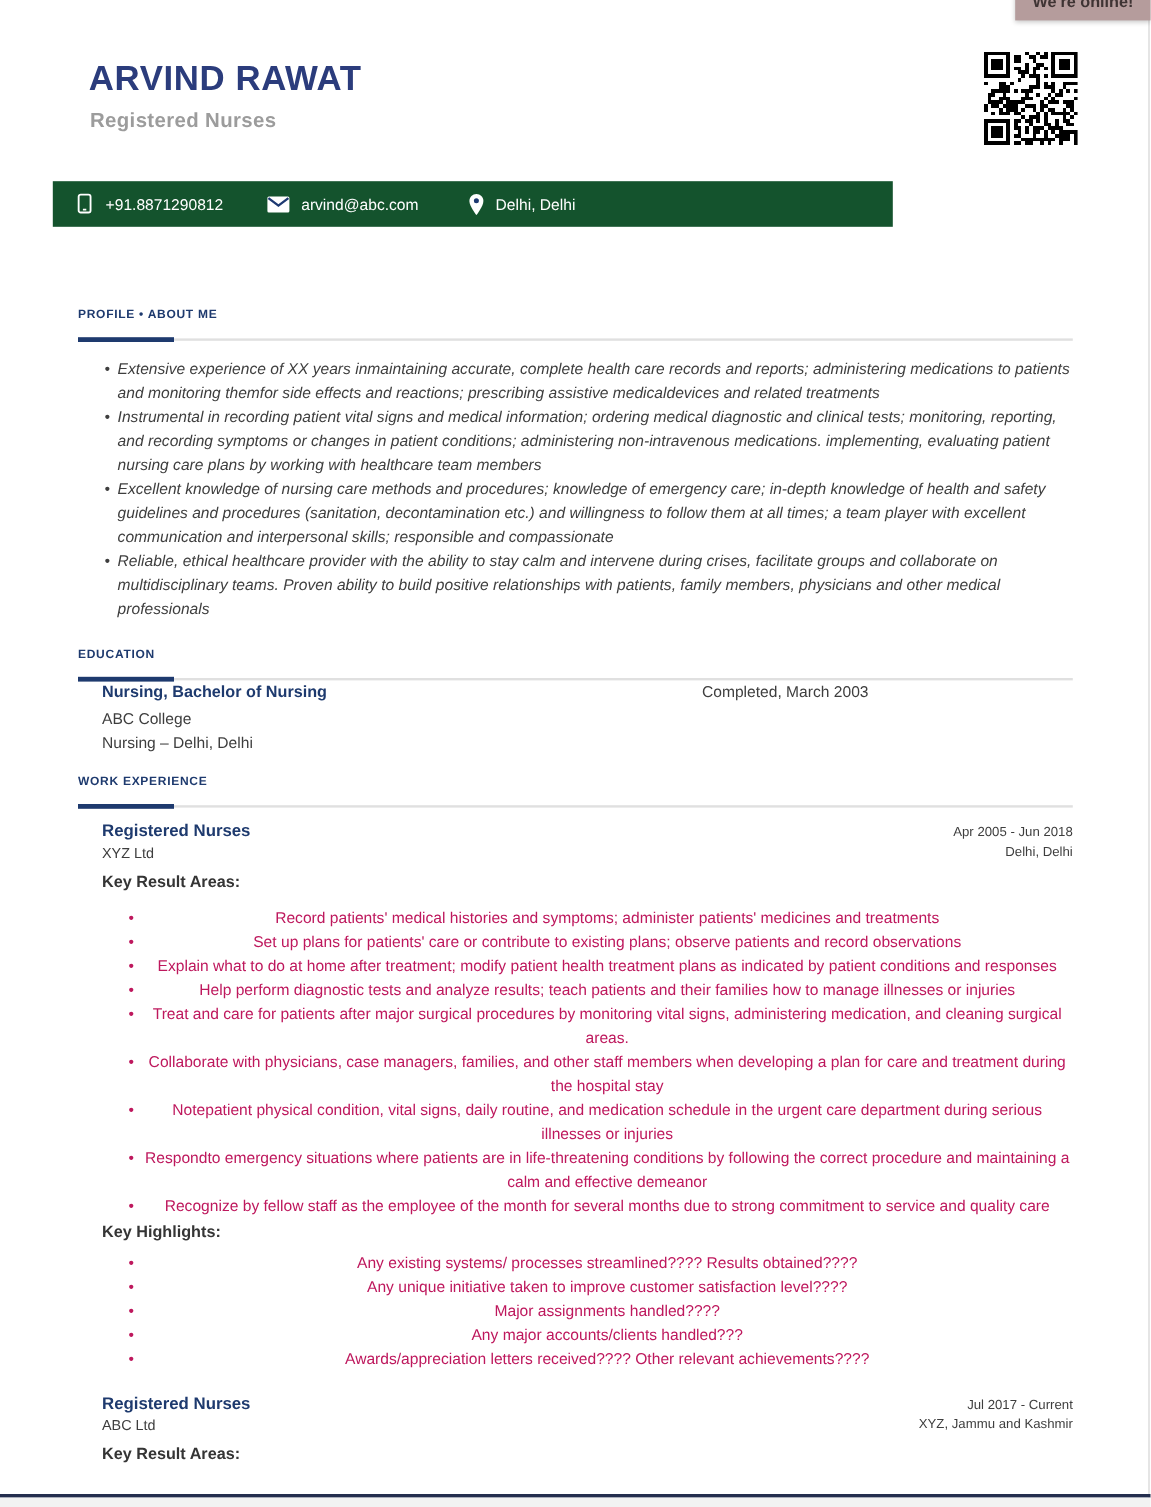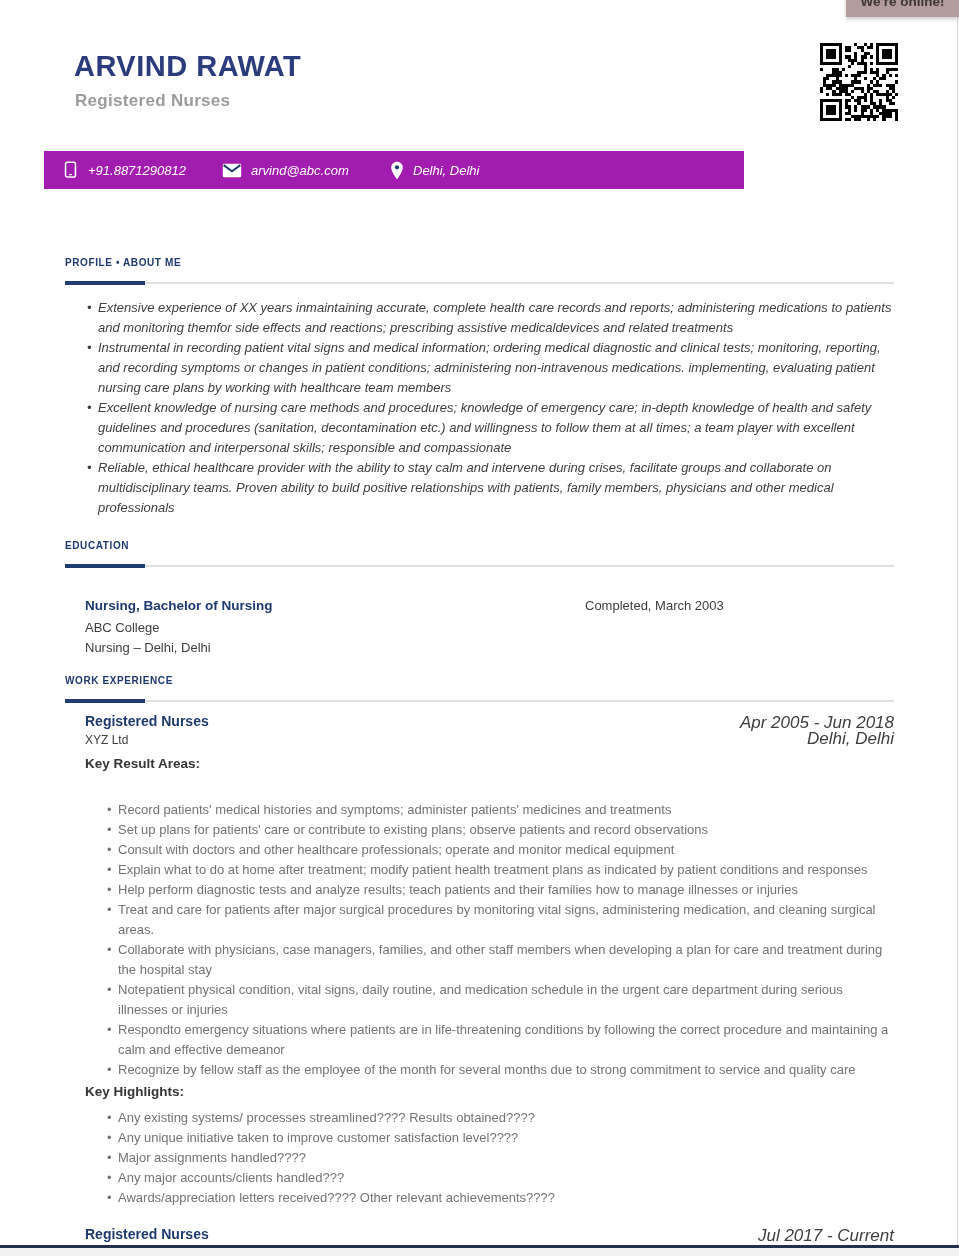--- a/index.html
+++ b/index.html
@@ -11,54 +11,54 @@
          justify-content:center;box-shadow:0 2px 4px rgba(0,0,0,.22);z-index:10;cursor:pointer;}
 
   .right-edge{position:absolute;top:16px;right:1px;width:1px;height:1240px;background:#d4d4d4;}
 
   
   .name{position:absolute;left:74px;top:50px;font-size:29px;font-weight:bold;color:#2b3c7c;letter-spacing:.5px;}
   .subtitle{position:absolute;left:75px;top:91px;font-size:17px;font-weight:bold;color:#9c9c9c;letter-spacing:.3px;}
   .qr{position:absolute;left:820px;top:43px;width:78px;height:78px;}
 
   
-  .contactbar{position:absolute;left:44px;top:151px;width:700px;height:38px;background:#a21caf;font-style:italic;}
+  .contactbar{position:absolute;left:44px;top:151px;width:700px;height:38px;background:#14532d;}
   .citem{position:absolute;top:0;height:38px;display:flex;align-items:center;gap:9px;color:#ffffff;font-size:13px;}
   .c1{left:18px}.c2{left:178px}.c3{left:346px}
   .cicon{display:block;}
 
   
   .content{position:absolute;left:65px;top:255px;width:829px;}
 
   .sec-head{font-size:10px;font-weight:bold;color:#1e3a6e;letter-spacing:.6px;line-height:16px;}
   .rule{display:flex;align-items:center;margin-top:10px;}
   .rule .navy{width:80px;height:4px;background:#1e3a6e;}
   .rule .gray{flex:1;height:2px;background:#e0e0e0;}
 
   .profile-list{margin:13px 0 0 23px;color:#3e3e3e;font-size:13px;line-height:20px;font-style:italic;}
   .bullet{position:relative;padding-left:10px;}
   .bullet::before{content:"\2022";position:absolute;left:-1px;}
 
   .edu-block{margin-top:20px;}
-  .edu-row{display:flex;margin-top:29px;}
+  .edu-row{display:flex;margin-top:0;}
   .edu-left{width:500px;margin-left:20px;}
   .degree{font-size:13.5px;font-weight:bold;color:#1e3a6e;line-height:18px;margin-bottom:3px;}
   .edu-line{font-size:13px;color:#3e3e3e;line-height:19.5px;}
   .edu-right{font-size:13px;color:#3e3e3e;padding-top:1px;}
 
   .work-block{margin-top:16px;}
   .job{margin-top:10px;}
   .job2{margin-top:18px;}
   .job-row{display:flex;justify-content:space-between;margin-left:20px;}
   .job-title{font-size:14px;font-weight:bold;color:#1e3a6e;line-height:16px;}
   .job-company{font-size:12px;color:#3e3e3e;margin-top:3px;line-height:16px;}
-  .job-meta{text-align:right;font-size:17px;color:#3e3e3e;line-height:16px;padding-top:2px;font-style:italic;}
+  .job-meta{text-align:right;font-size:11px;color:#3e3e3e;line-height:16px;padding-top:2px;}
   .kr-label{margin:8px 0 0 20px;font-size:13.5px;font-weight:bold;color:#353535;line-height:16px;}
   .kh-label{margin-top:4px;}
-  .kr-list{margin:28px 0 0 43px;color:#737373;font-size:13px;line-height:20px;}
+  .kr-list{margin:12px 0 0 43px;color:#be185d;font-size:13px;line-height:20px;text-align:center;}
   .kh-list{margin-top:8px;}
 
   
   .bottom-line{position:absolute;left:0;top:1245px;width:959px;height:3px;background:#242e4e;z-index:8;}
   .bottom-gap{position:absolute;left:0;top:1248px;width:959px;height:8px;background:#f2f2f2;z-index:8;}
 </style>
 </head>
 <body>
 
 <div class="page">
@@ -366,21 +366,20 @@
           </div>
           <div class="job-meta">
             <div>Apr 2005 - Jun 2018</div>
             <div>Delhi, Delhi</div>
           </div>
         </div>
         <div class="kr-label">Key Result Areas:</div>
         <div class="kr-list">
           <div class="bullet">Record patients' medical histories and symptoms; administer patients' medicines and treatments</div>
           <div class="bullet">Set up plans for patients' care or contribute to existing plans; observe patients and record observations</div>
-          <div class="bullet">Consult with doctors and other healthcare professionals; operate and monitor medical equipment</div>
           <div class="bullet">Explain what to do at home after treatment; modify patient health treatment plans as indicated by patient conditions and responses</div>
           <div class="bullet">Help perform diagnostic tests and analyze results; teach patients and their families how to manage illnesses or injuries</div>
           <div class="bullet">Treat and care for patients after major surgical procedures by monitoring vital signs, administering medication, and cleaning surgical areas.</div>
           <div class="bullet">Collaborate with physicians, case managers, families, and other staff members when developing a plan for care and treatment during the hospital stay</div>
           <div class="bullet">Notepatient physical condition, vital signs, daily routine, and medication schedule in the urgent care department during serious illnesses or injuries</div>
           <div class="bullet">Respondto emergency situations where patients are in life-threatening conditions by following the correct procedure and maintaining a calm and effective demeanor</div>
           <div class="bullet">Recognize by fellow staff as the employee of the month for several months due to strong commitment to service and quality care</div>
         </div>
         <div class="kr-label kh-label">Key Highlights:</div>
         <div class="kr-list kh-list">

